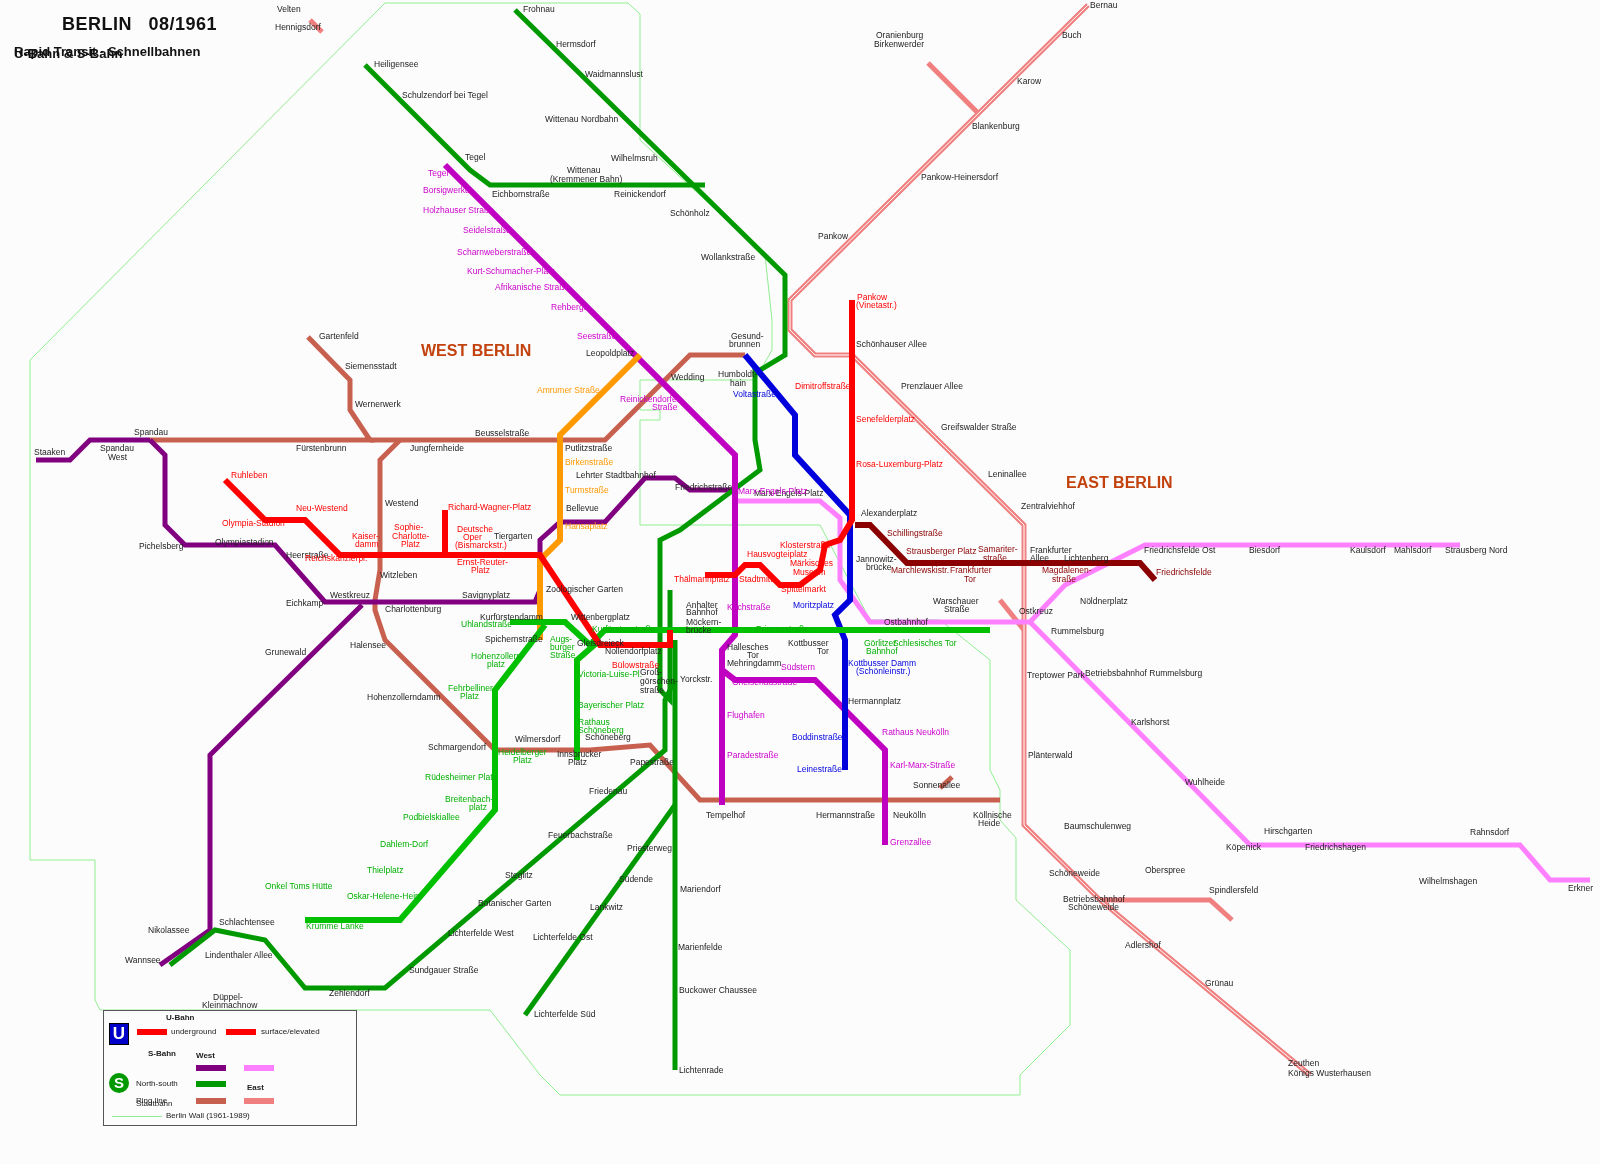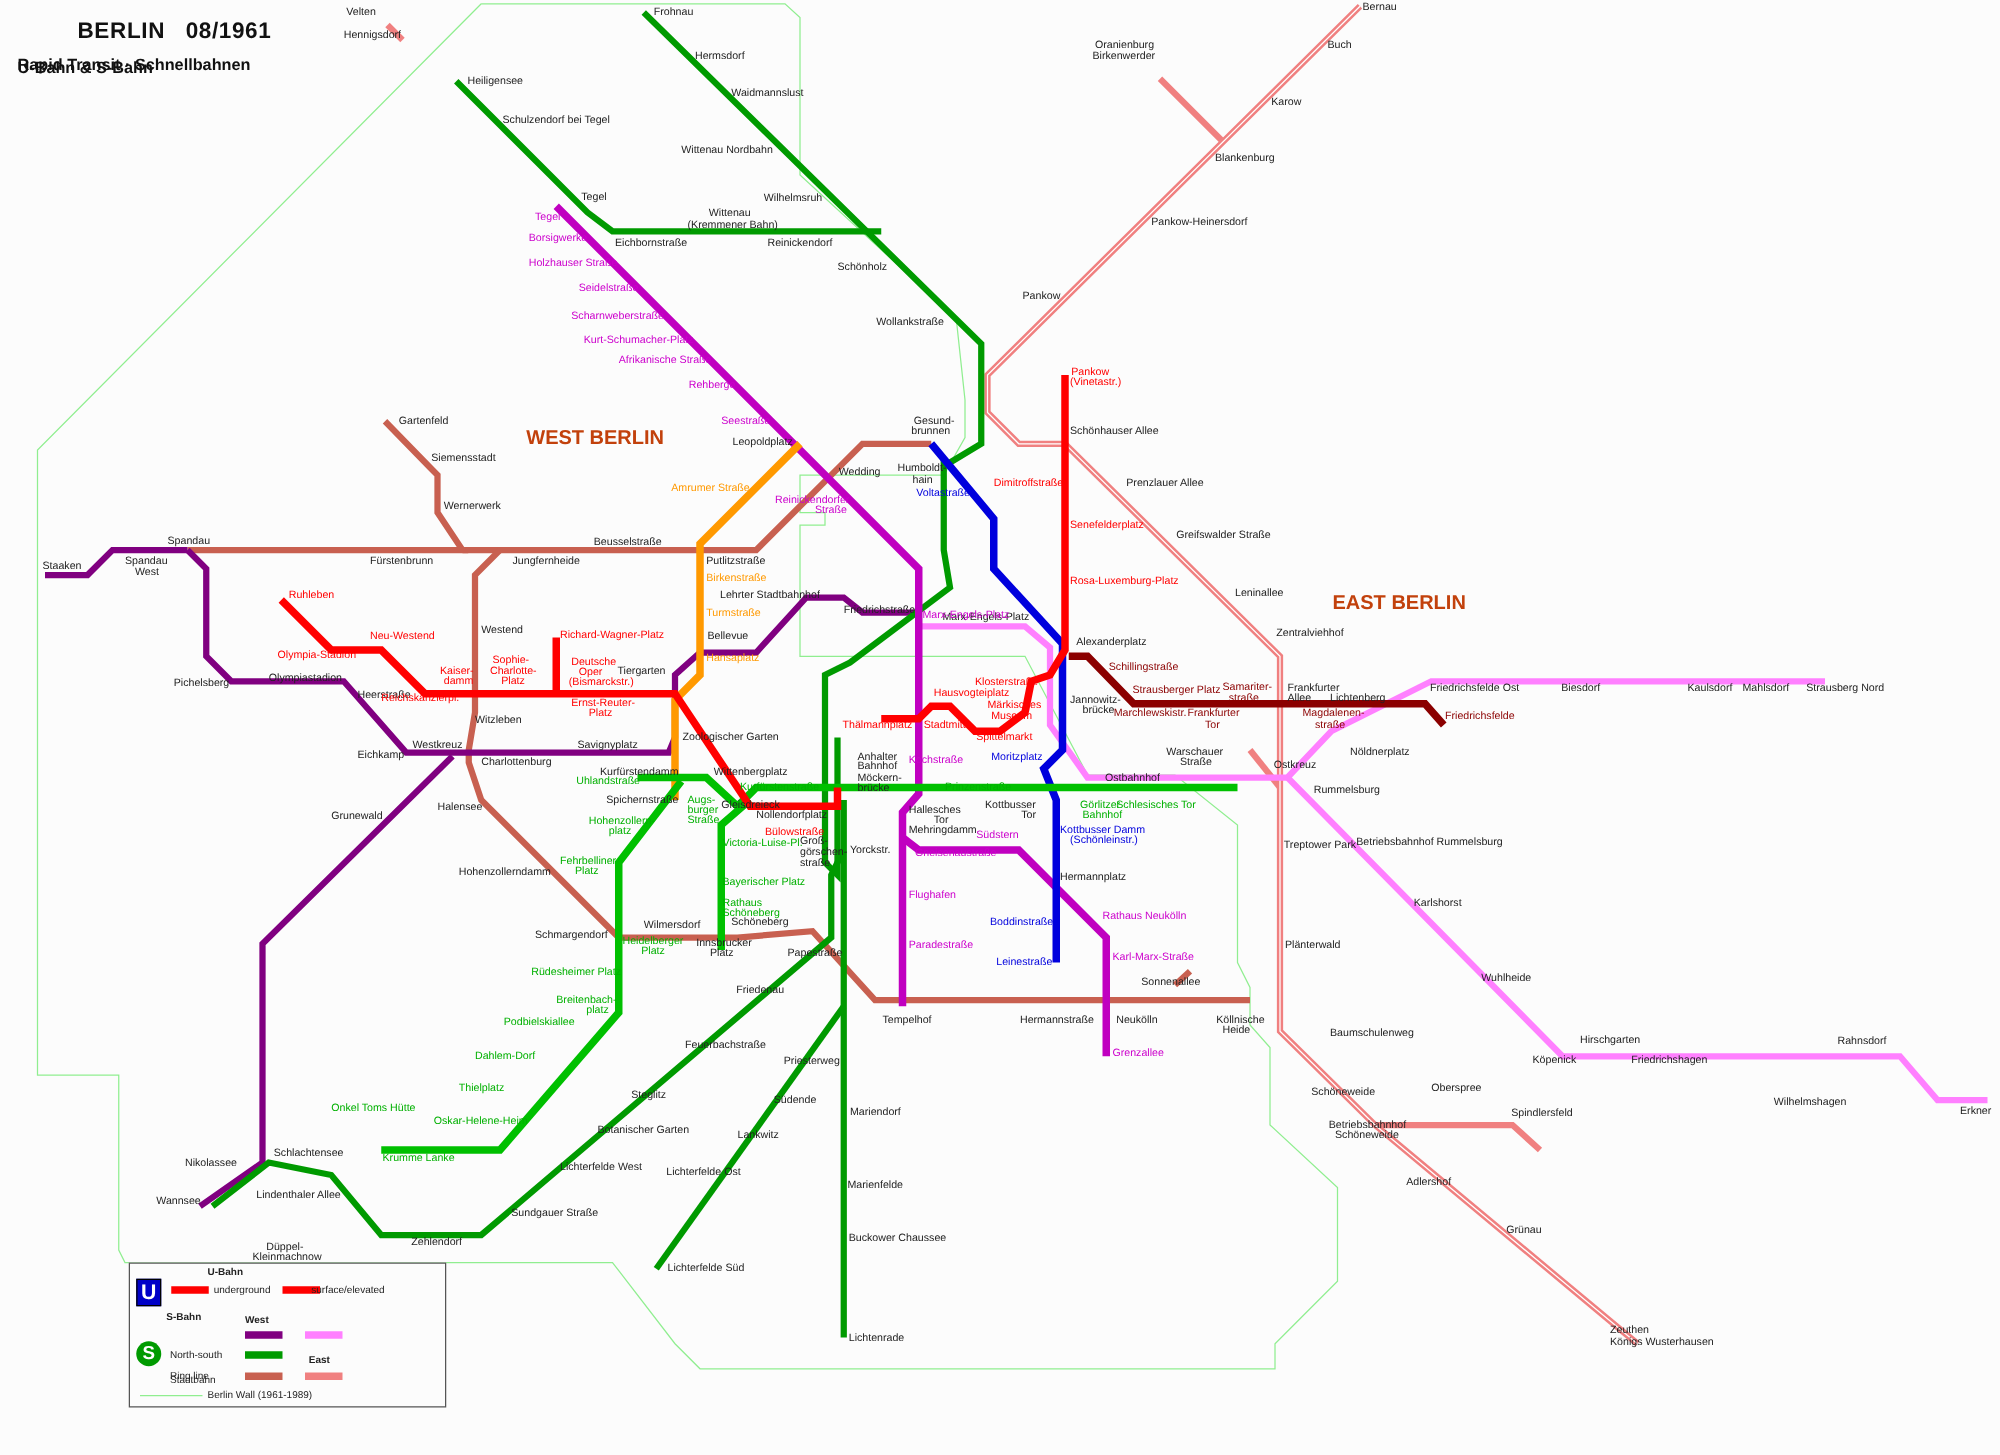--- a/index.html
+++ b/index.html
@@ -353,22 +353,22 @@
 
 <div class="region" style="left:421px;top:342px;">WEST BERLIN</div>
 <div class="region" style="left:1066px;top:474px;">EAST BERLIN</div>
 
 <div class="legend">
   <div class="ubox">U</div>
   <div class="t b" style="left:62px;top:2px;">U-Bahn</div>
   <div class="sw" style="left:33px;top:18px;width:30px;background:#ff0000;"></div>
   <div class="t" style="left:67px;top:16px;">underground</div>
   <div class="sw" style="left:122px;top:18px;width:30px;background:#ff0000;"></div>
-  <div class="t" style="left:145px;top:16px;">surface/elevated</div>
-  <div class="t b" style="left:29px;top:38px;">S-Bahn</div>
+  <div class="t" style="left:157px;top:16px;">surface/elevated</div>
+  <div class="t b" style="left:44px;top:38px;">S-Bahn</div>
   <div class="t b" style="left:92px;top:40px;">West</div>
   <div class="t b" style="left:143px;top:40px;margin-top:32px;">East</div>
   <div class="sbox">S</div>
   <div class="t" style="left:32px;top:52px;margin-top:36px;">Stadtbahn</div>
   <div class="sw" style="left:92px;top:54px;width:30px;background:#800080;"></div>
   <div class="sw" style="left:140px;top:54px;width:30px;background:#ff80ff;"></div>
   <div class="t" style="left:32px;top:68px;">North-south</div>
   <div class="sw" style="left:92px;top:70px;width:30px;background:#009a00;"></div>
   <div class="t" style="left:32px;top:85px;">Ring line</div>
   <div class="sw" style="left:92px;top:87px;width:30px;background:#c86050;"></div>

